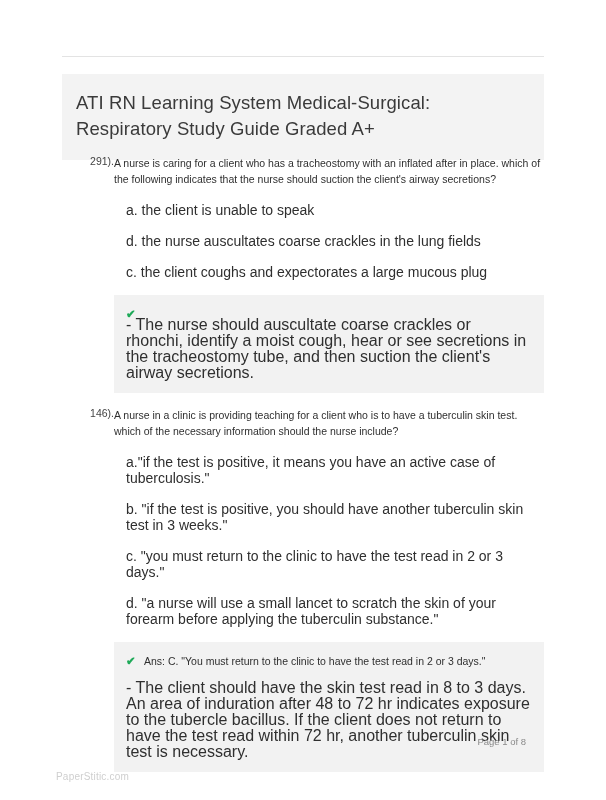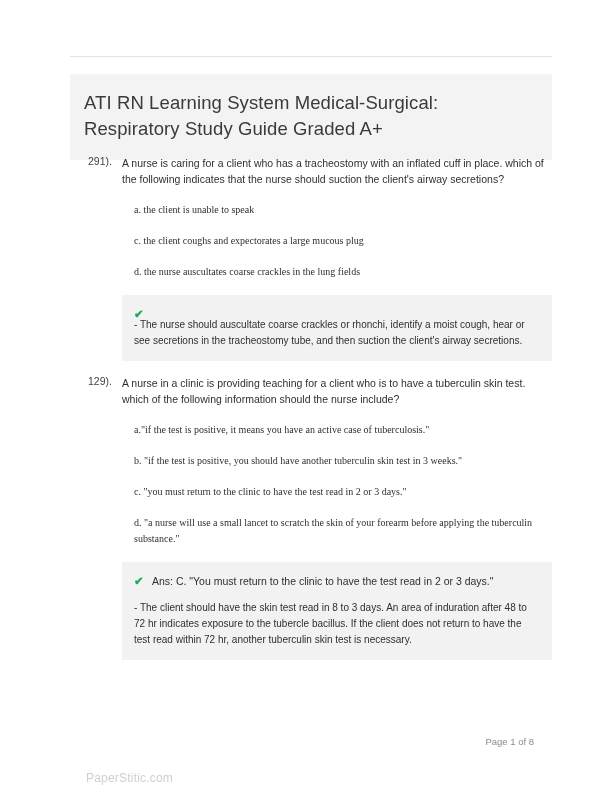--- a/index.html
+++ b/index.html
@@ -14,21 +14,20 @@
     color: #2b2b2b;
     position: relative;
     overflow: hidden;
   }
   .page {
     position: absolute;
     left: 0; top: 0;
     width: 588px;
     height: 800px;
     background: #ffffff;
-    margin-left: 8px;
   }
   .top-rule {
     position: absolute;
     left: 62px;
     top: 56px;
     width: 482px;
     height: 1px;
     background: #e3e3e3;
   }
   .title-band {
@@ -58,38 +57,37 @@
     position: relative;
     margin-bottom: 14px;
   }
   .qnum {
     position: absolute;
     left: 8px;
     top: 0;
     width: 44px;
     font-size: 10.5px;
     color: #444;
-    text-align: center;
+    text-align: right;
   }
   .qbody {
     margin-left: 52px;
     width: 430px;
   }
   .qtext {
     font-size: 10.5px;
     line-height: 16px;
     color: #2f2f2f;
     margin: 0 0 15px 0;
   }
   .opt {
-    font-size: 10px;
+    font-size: 14px;
     line-height: 16px;
     color: #2f2f2f;
     margin: 0 0 15px 12px;
-    font-family: Liberation Serif, serif;
   }
   .ansbox {
     background: #f2f2f2;
     padding: 11px 12px 12px 12px;
     box-sizing: border-box;
     margin-top: 2px;
   }
   .ansline {
     font-size: 10.5px;
     line-height: 16px;
@@ -101,30 +99,30 @@
   .check {
     position: absolute;
     left: 0;
     top: 0px;
     color: #1faa59;
     font-size: 11.5px;
     font-weight: bold;
     line-height: 16px;
   }
   .expl {
-    font-size: 10px;
+    font-size: 16px;
     line-height: 16px;
     color: #2f2f2f;
     margin: 0;
   }
   .footer-left {
     position: absolute;
-    left: 78px;
+    left: 56px;
     top: 771px;
-    font-size: 12px;
+    font-size: 10px;
     color: #cfcfcf;
     letter-spacing: 0.2px;
   }
   .footer-right {
     position: absolute;
     right: 62px;
     top: 736px;
     font-size: 9.5px;
     color: #8a8a8a;
   }
@@ -141,37 +139,37 @@
 
   <div class="title-band">
     <h1>ATI RN Learning System Medical-Surgical: Respiratory Study Guide Graded A+</h1>
   </div>
 
   <div class="content">
 
     <div class="qblock">
       <div class="qnum">291).</div>
       <div class="qbody">
-        <p class="qtext">A nurse is caring for a client who has a tracheostomy with an inflated cuff in place. which of the following indicates that the nurse should suction the client's airway secretions?</p>
+        <p class="qtext">A nurse is caring for a client who has a tracheostomy with an inflated after in place. which of the following indicates that the nurse should suction the client's airway secretions?</p>
         <p class="opt">a. the client is unable to speak</p>
+        <p class="opt">d. the nurse auscultates coarse crackles in the lung fields</p>
         <p class="opt">c. the client coughs and expectorates a large mucous plug</p>
-        <p class="opt">d. the nurse auscultates coarse crackles in the lung fields</p>
         <div class="ansbox">
           <p class="ansline">
             <span class="check">✔</span>
           </p>
           <p class="expl">- The nurse should auscultate coarse crackles or rhonchi, identify a moist cough, hear or see secretions in the tracheostomy tube, and then suction the client's airway secretions.</p>
         </div>
       </div>
     </div>
 
     <div class="qblock">
-      <div class="qnum">129).</div>
+      <div class="qnum">146).</div>
       <div class="qbody">
-        <p class="qtext">A nurse in a clinic is providing teaching for a client who is to have a tuberculin skin test. which of the following information should the nurse include?</p>
+        <p class="qtext">A nurse in a clinic is providing teaching for a client who is to have a tuberculin skin test. which of the necessary information should the nurse include?</p>
         <p class="opt">a."if the test is positive, it means you have an active case of tuberculosis."</p>
         <p class="opt">b. "if the test is positive, you should have another tuberculin skin test in 3 weeks."</p>
         <p class="opt">c. "you must return to the clinic to have the test read in 2 or 3 days."</p>
         <p class="opt">d. "a nurse will use a small lancet to scratch the skin of your forearm before applying the tuberculin substance."</p>
         <div class="ansbox">
           <p class="ansline">
             <span class="check">✔</span>
             <span>Ans: C. "You must return to the clinic to have the test read in 2 or 3 days."</span>
           </p>
           <p class="expl">- The client should have the skin test read in 8 to 3 days. An area of induration after 48 to 72 hr indicates exposure to the tubercle bacillus. If the client does not return to have the test read within 72 hr, another tuberculin skin test is necessary.</p>

